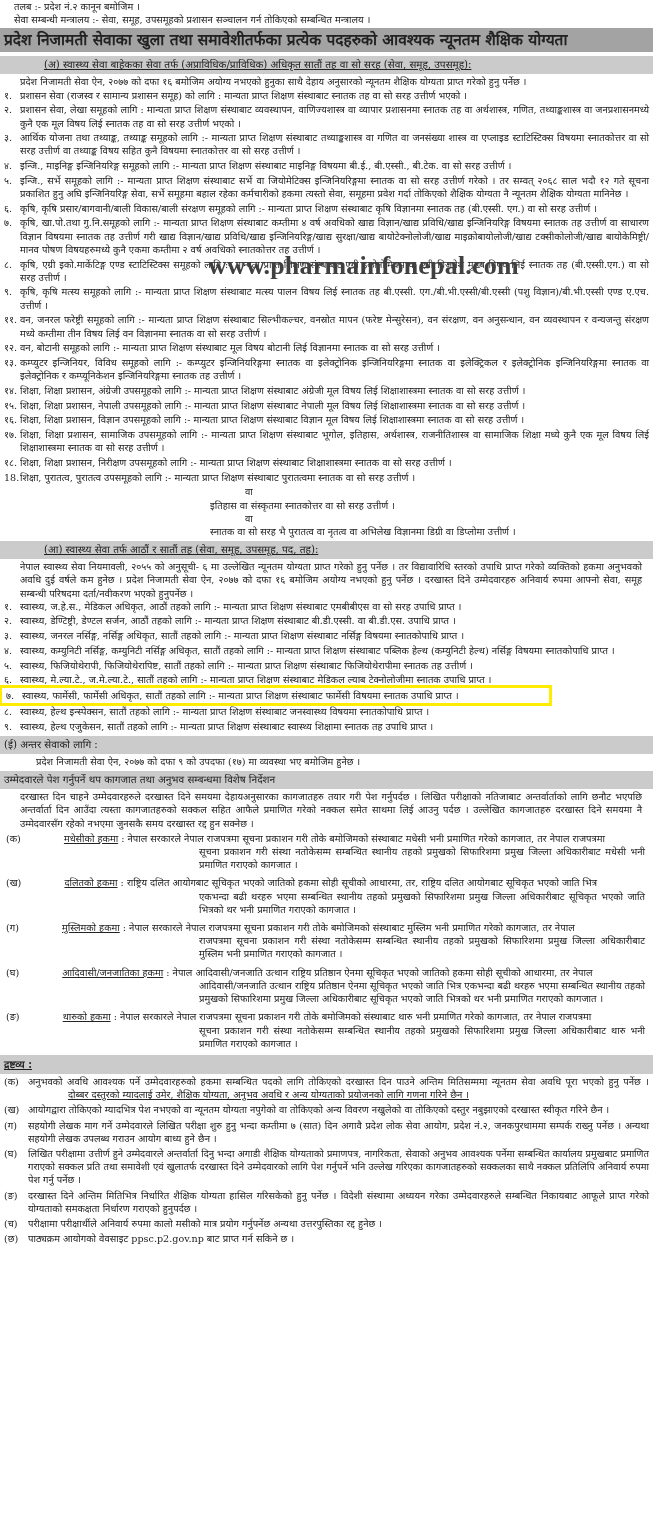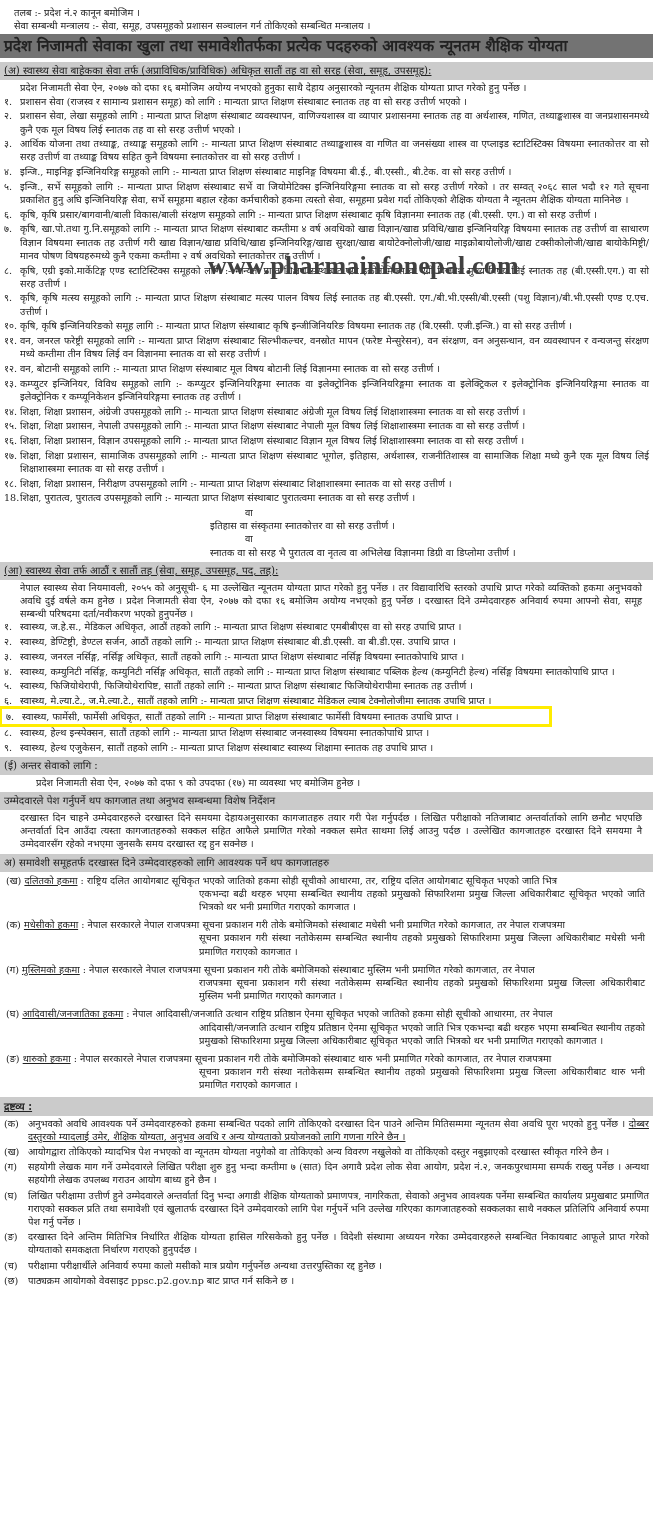--- a/index.html
+++ b/index.html
@@ -1,25 +1,25 @@
 <!DOCTYPE html>
 <html><head>
 <meta charset="utf-8">
 <style>
   html, body { margin:0; padding:0; background:#ffffff; }
   body {
     width:671px; height:1536px; overflow:hidden; position:relative;
     font-family: "DejaVu Serif", "Liberation Serif", serif;
     color:#222; font-size:9.6px; line-height:13.2px;
   }
-  .page { position:absolute; left:0; top:6px; width:653px; }
+  .page { position:absolute; left:0; top:0; width:653px; }
   .line { white-space:nowrap; overflow:hidden; }
   .intro { padding-left:14px; }
   .title-band {
-    background:#737373; font-weight:bold; font-size:15.5px; line-height:22px;
+    background:#a3a3a3; font-weight:bold; font-size:15.5px; line-height:22px;
     padding:1px 4px; margin:2px 0 4px 0; white-space:nowrap; overflow:hidden;
     font-family: "DejaVu Serif", serif;
   }
   .sub-band {
     background:#cbcbcb; font-size:10.2px; line-height:16px; padding:1px 4px;
     margin:3px 0 1px 0; white-space:nowrap; overflow:hidden;
   }
   .sub-band .u { text-decoration:underline; }
   .para { padding-left:20px; padding-right:11px; text-align:justify; }
   .item { display:flex; padding-right:4px; margin-bottom:1.5px; }
@@ -36,21 +36,21 @@
     outline:3px solid #ffec00; outline-offset:0; margin:1px 104px 2px 2px; padding:1px 0;
   }
   .cat { display:flex; padding-right:4px; margin:2px 0 5px 0; }
   .cat .lbl { flex:0 0 auto; padding-left:6px; white-space:nowrap; }
   .cat .lbl .u { text-decoration:underline; }
   .cat .body { flex:1; text-align:justify; }
   .cat .cont { padding-left:199px; padding-right:4px; text-align:justify; }
   .note-item { display:flex; padding-right:4px; margin-bottom:2px; }
   .note-item .num { flex:0 0 28px; padding-left:4px; box-sizing:border-box; }
   .note-item .txt { flex:1; text-align:justify; }
-  .u { text-decoration:underline; }
+  .u { text-decoration:underline;margin-left:40px; }
   .drishtabya { font-weight:bold; text-decoration:underline;text-align:center; }
 </style>
 </head>
 <body>
 
 <div class="page">
 
   <div class="line intro">तलब :- प्रदेश नं.२ कानून बमोजिम ।</div>
   <div class="line intro">सेवा सम्बन्धी मन्त्रालय :- सेवा, समूह, उपसमूहको प्रशासन सञ्चालन गर्न तोकिएको सम्बन्धित मन्त्रालय ।</div>
   <div class="title-band">प्रदेश निजामती सेवाका खुला तथा समावेशीतर्फका प्रत्येक पदहरुको आवश्यक न्यूनतम शैक्षिक योग्यता</div>
@@ -87,24 +87,20 @@
         <span class="num">७.</span>
         <span class="txt">कृषि, खा.पो.तथा गु.नि.समूहको लागि :- मान्यता प्राप्त शिक्षण संस्थाबाट कम्तीमा ४ वर्ष अवधिको खाद्य विज्ञान/खाद्य प्रविधि/खाद्य इन्जिनियरिङ्ग विषयमा स्नातक तह उत्तीर्ण वा साधारण विज्ञान विषयमा स्नातक तह उत्तीर्ण गरी खाद्य विज्ञान/खाद्य प्रविधि/खाद्य इन्जिनियरिङ्ग/खाद्य सुरक्षा/खाद्य बायोटेक्नोलोजी/खाद्य माइक्रोबायोलोजी/खाद्य टक्सीकोलोजी/खाद्य बायोकेमिष्ट्री/मानव पोषण विषयहरुमध्ये कुनै एकमा कम्तीमा २ वर्ष अवधिको स्नातकोत्तर तह उत्तीर्ण ।</span>
       </div>
     <div class="item">
         <span class="num">८.</span>
         <span class="txt">कृषि, एग्री इको.मार्केटिङ्ग एण्ड स्टाटिस्टिक्स समूहको लागि :- मान्यता प्राप्त शिक्षण संस्थाबाट एग्री इकोनोमिक्स वा एग्री बिजनेश मुख्य विषय लिई स्नातक तह (बी.एस्सी.एग.) वा सो सरह उत्तीर्ण ।</span>
       </div>
     <div class="item">
         <span class="num">९.</span>
         <span class="txt">कृषि, कृषि मत्स्य समूहको लागि :- मान्यता प्राप्त शिक्षण संस्थाबाट मत्स्य पालन विषय लिई स्नातक तह बी.एस्सी. एग./बी.भी.एस्सी/बी.एस्सी (पशु विज्ञान)/बी.भी.एस्सी एण्ड ए.एच. उत्तीर्ण ।</span>
-      </div>
-    <div class="item">
-        <span class="num">१०.</span>
-        <span class="txt">कृषि, कृषि इन्जिनियरिङको समूह लागि :- मान्यता प्राप्त शिक्षण संस्थाबाट कृषि इन्जीजिनियरिङ विषयमा स्नातक तह (बि.एस्सी. एजी.इन्जि.) वा सो सरह उत्तीर्ण ।</span>
       </div>
     <div class="item">
         <span class="num">११.</span>
         <span class="txt">वन, जनरल फरेष्ट्री समूहको लागि :- मान्यता प्राप्त शिक्षण संस्थाबाट सिल्भीकल्चर, वनस्रोत मापन (फरेष्ट मेन्सुरेसन), वन संरक्षण, वन अनुसन्धान, वन व्यवस्थापन र वन्यजन्तु संरक्षण मध्ये कम्तीमा तीन विषय लिई वन विज्ञानमा स्नातक वा सो सरह उत्तीर्ण ।</span>
       </div>
     <div class="item">
         <span class="num">१२.</span>
         <span class="txt">वन, बोटानी समूहको लागि :- मान्यता प्राप्त शिक्षण संस्थाबाट मूल विषय बोटानी लिई विज्ञानमा स्नातक वा सो सरह उत्तीर्ण ।</span>
       </div>
     <div class="item">
@@ -185,42 +181,41 @@
         <span class="txt">स्वास्थ्य, हेल्थ एजुकेसन, सातौं तहको लागि :- मान्यता प्राप्त शिक्षण संस्थाबाट स्वास्थ्य शिक्षामा स्नातक तह उपाधि प्राप्त ।</span>
       </div>
   </div>
 
   <div class="sub-band">(ई) अन्तर सेवाको लागि :</div>
   <div class="para" style="padding-left:36px">प्रदेश निजामती सेवा ऐन, २०७७ को दफा ९ को उपदफा (१७) मा व्यवस्था भए बमोजिम हुनेछ ।</div>
 
   <div class="sub-band">उम्मेदवारले पेश गर्नुपर्ने थप कागजात तथा अनुभव सम्बन्धमा विशेष निर्देशन</div>
   <div class="para">दरखास्त दिन चाहने उम्मेदवारहरुले दरखास्त दिने समयमा देहायअनुसारका कागजातहरु तयार गरी पेश गर्नुपर्दछ । लिखित परीक्षाको नतिजाबाट अन्तर्वार्ताको लागि छनौट भएपछि अन्तर्वार्ता दिन आउँदा त्यस्ता कागजातहरुको सक्कल सहित आफैले प्रमाणित गरेको नक्कल समेत साथमा लिई आउनु पर्दछ । उल्लेखित कागजातहरु दरखास्त दिने समयमा नै उम्मेदवारसँग रहेको नभएमा जुनसकै समय दरखास्त रद्द हुन सक्नेछ ।</div>
 
-  <div class="sub-band">अ) समावेशी समूहतर्फ दरखास्त दिने उम्मेदवारहरुको लागि आवश्यक पर्ने थप कागजातहरु</div>
-
+
+  <div>
+    <div class="cat">
+        <span class="lbl"><span>(क)</span> <span class="u">मधेसीको हकमा</span> :&nbsp;</span>
+        <span class="body">नेपाल सरकारले नेपाल राजपत्रमा सूचना प्रकाशन गरी तोके बमोजिमको संस्थाबाट मधेसी भनी प्रमाणित गरेको कागजात, तर नेपाल राजपत्रमा</span>
+      </div>
+    <div class="cat" style="display:block;margin-top:-5px">
+        <div class="cont">सूचना प्रकाशन गरी संस्था नतोकेसम्म सम्बन्धित स्थानीय तहको प्रमुखको सिफारिशमा प्रमुख जिल्ला अधिकारीबाट मधेसी भनी प्रमाणित गराएको कागजात ।</div>
+      </div>
+  </div>
   <div>
     <div class="cat">
         <span class="lbl"><span>(ख)</span> <span class="u">दलितको हकमा</span> :&nbsp;</span>
         <span class="body">राष्ट्रिय दलित आयोगबाट सूचिकृत भएको जातिको हकमा सोही सूचीको आधारमा, तर, राष्ट्रिय दलित आयोगबाट सूचिकृत भएको जाति भित्र</span>
       </div>
     <div class="cat" style="display:block;margin-top:-5px">
         <div class="cont">एकभन्दा बढी थरहरु भएमा सम्बन्धित स्थानीय तहको प्रमुखको सिफारिशमा प्रमुख जिल्ला अधिकारीबाट सूचिकृत भएको जाति भित्रको थर भनी प्रमाणित गराएको कागजात ।</div>
       </div>
   </div>
   <div>
     <div class="cat">
-        <span class="lbl"><span>(क)</span> <span class="u">मधेसीको हकमा</span> :&nbsp;</span>
-        <span class="body">नेपाल सरकारले नेपाल राजपत्रमा सूचना प्रकाशन गरी तोके बमोजिमको संस्थाबाट मधेसी भनी प्रमाणित गरेको कागजात, तर नेपाल राजपत्रमा</span>
-      </div>
-    <div class="cat" style="display:block;margin-top:-5px">
-        <div class="cont">सूचना प्रकाशन गरी संस्था नतोकेसम्म सम्बन्धित स्थानीय तहको प्रमुखको सिफारिशमा प्रमुख जिल्ला अधिकारीबाट मधेसी भनी प्रमाणित गराएको कागजात ।</div>
-      </div>
-  </div>
-  <div>
-    <div class="cat">
         <span class="lbl"><span>(ग)</span> <span class="u">मुस्लिमको हकमा</span> :&nbsp;</span>
         <span class="body">नेपाल सरकारले नेपाल राजपत्रमा सूचना प्रकाशन गरी तोके बमोजिमको संस्थाबाट मुस्लिम भनी प्रमाणित गरेको कागजात, तर नेपाल</span>
       </div>
     <div class="cat" style="display:block;margin-top:-5px">
         <div class="cont">राजपत्रमा सूचना प्रकाशन गरी संस्था नतोकेसम्म सम्बन्धित स्थानीय तहको प्रमुखको सिफारिशमा प्रमुख जिल्ला अधिकारीबाट मुस्लिम भनी प्रमाणित गराएको कागजात ।</div>
       </div>
   </div>
   <div>
     <div class="cat">
         <span class="lbl"><span>(घ)</span> <span class="u">आदिवासी/जनजातिका हकमा</span> :&nbsp;</span>

